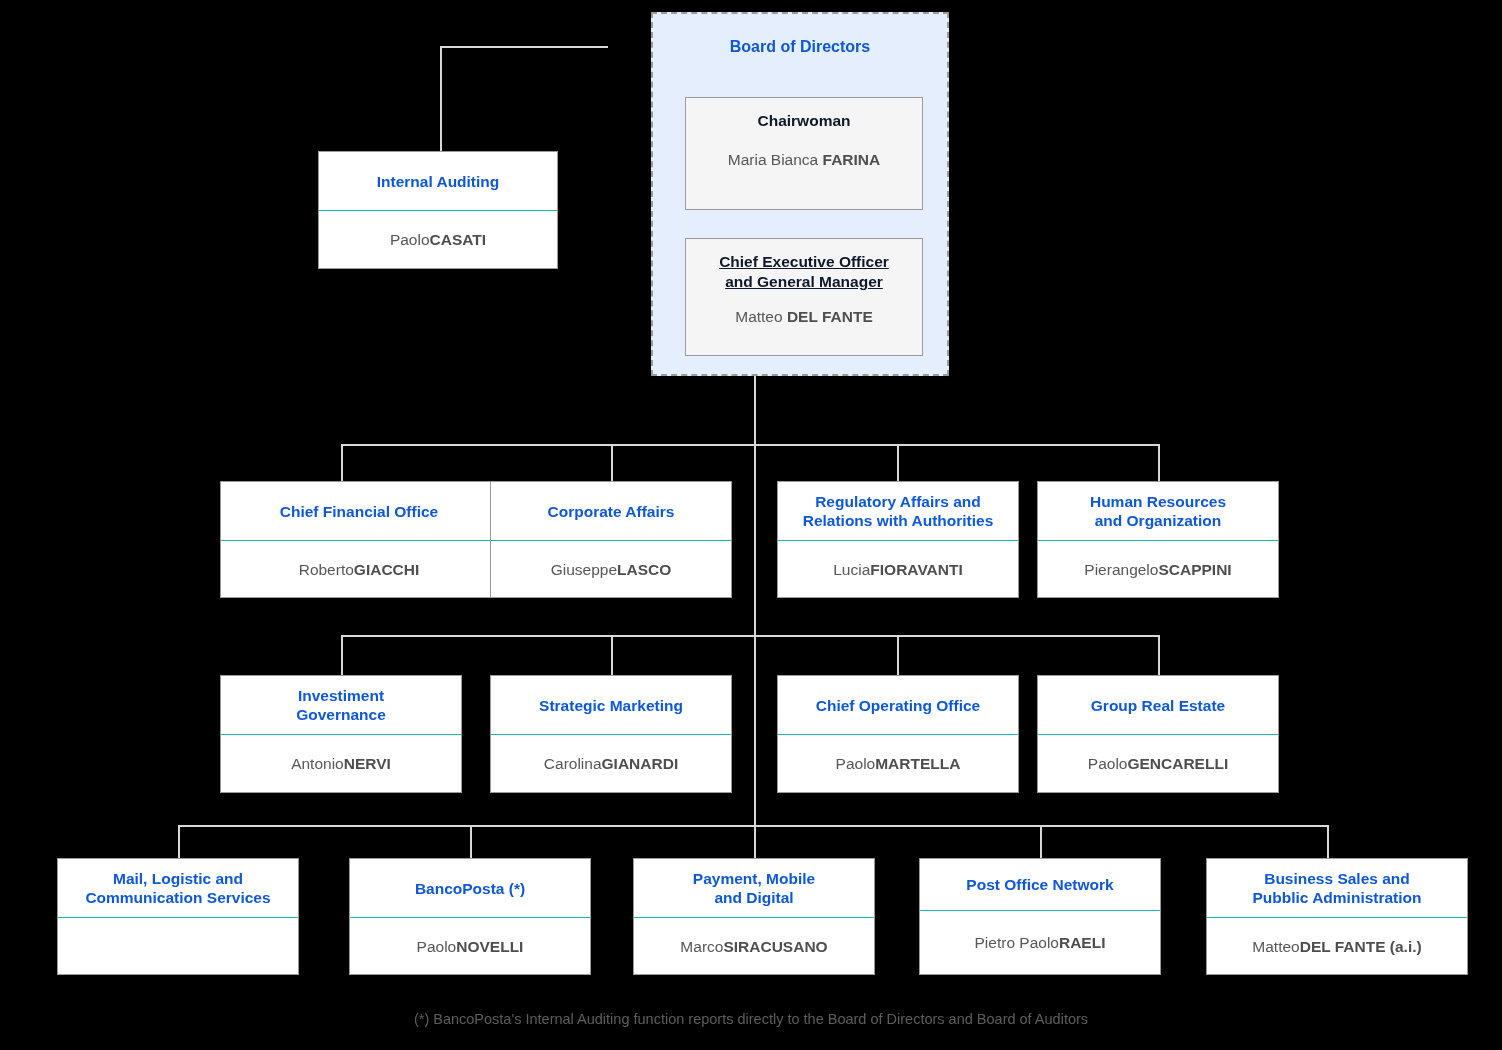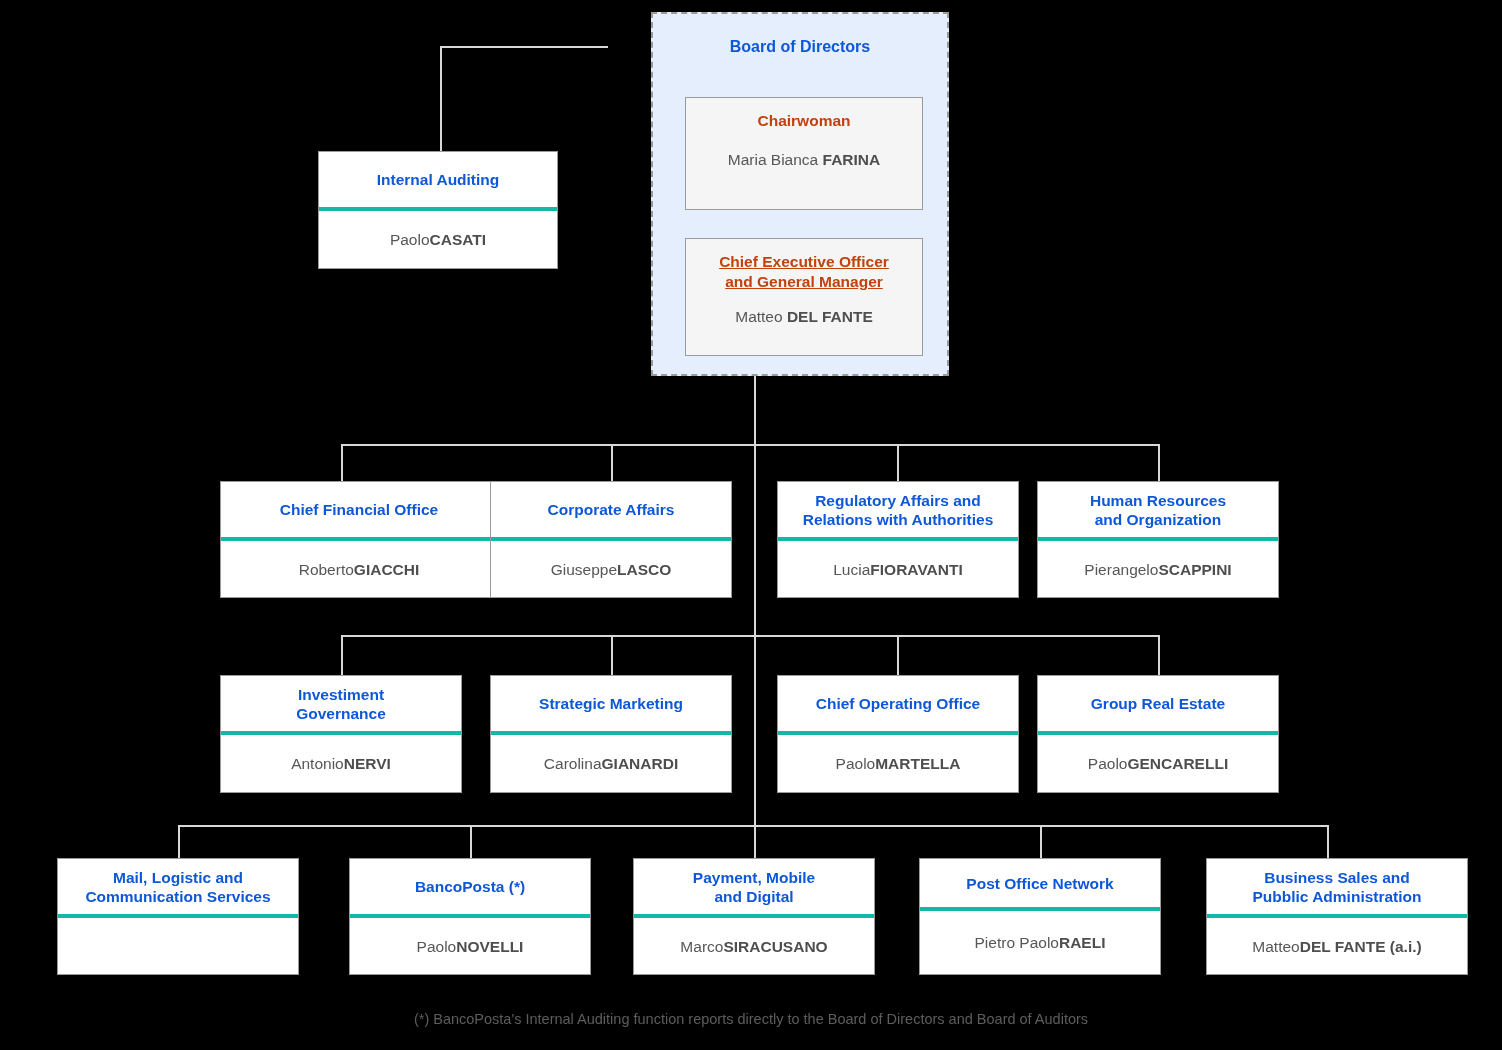--- a/index.html
+++ b/index.html
@@ -39,21 +39,21 @@
     color: #0e58d8;
     font-weight: bold;
     font-size: 15.5px;
     line-height: 19px;
     text-align: center;
     display: flex;
     align-items: center;
     justify-content: center;
     box-sizing: border-box;
     padding: 0 8px;
-    border-bottom: 4px solid #14b8a6;
+    border-bottom: 1px solid #14b8a6;
   }
   .unit .u-name {
     flex: 1 1 auto;
     color: #575757;
     font-size: 15.5px;
     line-height: 19px;
     text-align: center;
     display: flex;
     align-items: center;
     justify-content: center;
@@ -82,21 +82,21 @@
     position: absolute;
     background: #f5f5f5;
     border: 1px solid #9a9a9a;
     box-sizing: border-box;
     display: flex;
     flex-direction: column;
     align-items: center;
     justify-content: flex-start;
   }
   .inner-card .ic-title {
-    color: #c2410c;
+    color: #0f172a;
     font-weight: bold;
     font-size: 15.5px;
     line-height: 20px;
     text-align: center;
     padding: 0 6px;
   }
   .inner-card .ic-name {
     color: #575757;
     font-size: 15.5px;
     line-height: 20px;

